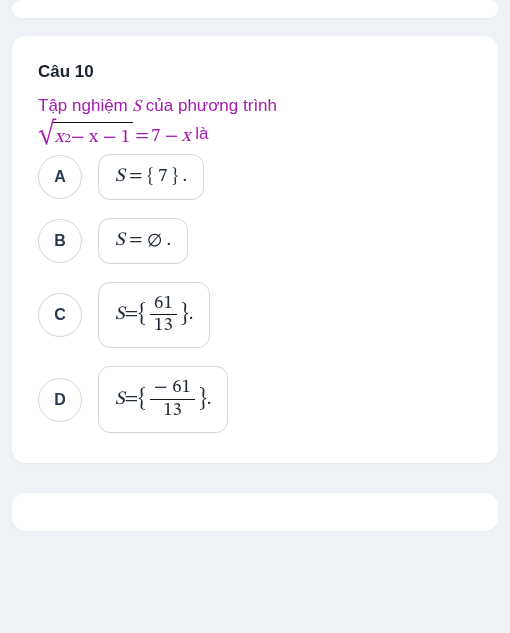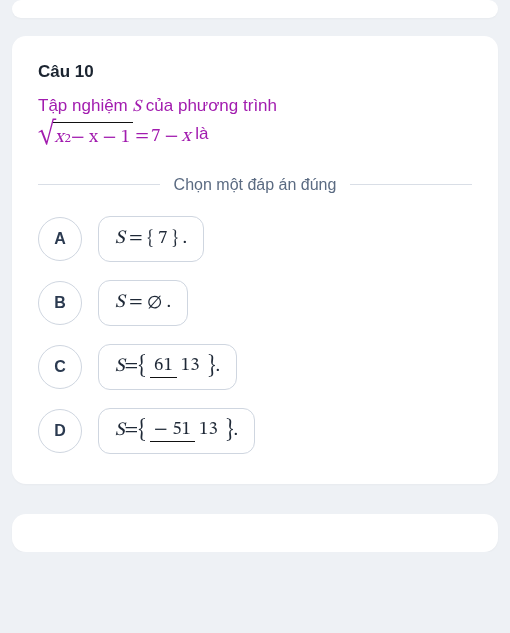--- a/index.html
+++ b/index.html
@@ -115,21 +115,22 @@
     padding: 10px 16px;
     font-size: 19px;
     color: #1f2937;
     background: #fff;
     cursor: pointer;
     display: inline-flex;
     align-items: center;
   }
   .frac {
     display: inline-flex;
-    flex-direction: row;
+    flex-direction: column;
+    align-items: center;
     vertical-align: middle;
     margin: 0 4px;
     font-style: normal;
   }
   .frac .num, .frac .den {
     padding: 0 4px;
     line-height: 1.15;
   }
   .frac .num { border-bottom: 1.3px solid #111; }
   .brace { font-style: normal; font-size: 1.25em; line-height: 1; }
@@ -152,25 +153,20 @@
         <span>x</span>
           <sup class="exp">2</sup>
           <span class="up"> − x − 1</span>
       </span>
       <span class="up" style="margin-left:2px;"> =</span>
       <span class="up" style="margin-left:2px;"> 7 −</span>
       <span style="margin-left:3px;"> x</span>
     </span><span> là</span>
   </div>
 
-  <div class="divider-row">
-    <div class="divider-line"></div>
-    <div class="divider-label">Chọn một đáp án đúng</div>
-    <div class="divider-line"></div>
-  </div>
 
   <div class="options">
 
     <div class="option">
       <div class="opt-letter">A</div>
       <div class="opt-body">
         <span class="math">
           <span>S</span><span class="up"> = </span><span class="up setbrace">{ 7 } .</span>
         </span>
       </div>
@@ -203,21 +199,21 @@
     </div>
 
     <div class="option">
       <div class="opt-letter">D</div>
       <div class="opt-body">
         <span class="math" style="display:inline-flex;align-items:center;">
           <span>S</span>
             <span class="up"> = </span>
           <span class="brace">{</span>
           <span class="frac">
-            <span class="num">− 51</span>
+            <span class="num">− 61</span>
             <span class="den">13</span>
           </span>
           <span class="brace">}</span>
             <span class="up"> .</span>
         </span>
       </div>
     </div>
 
   </div>
 </div>

